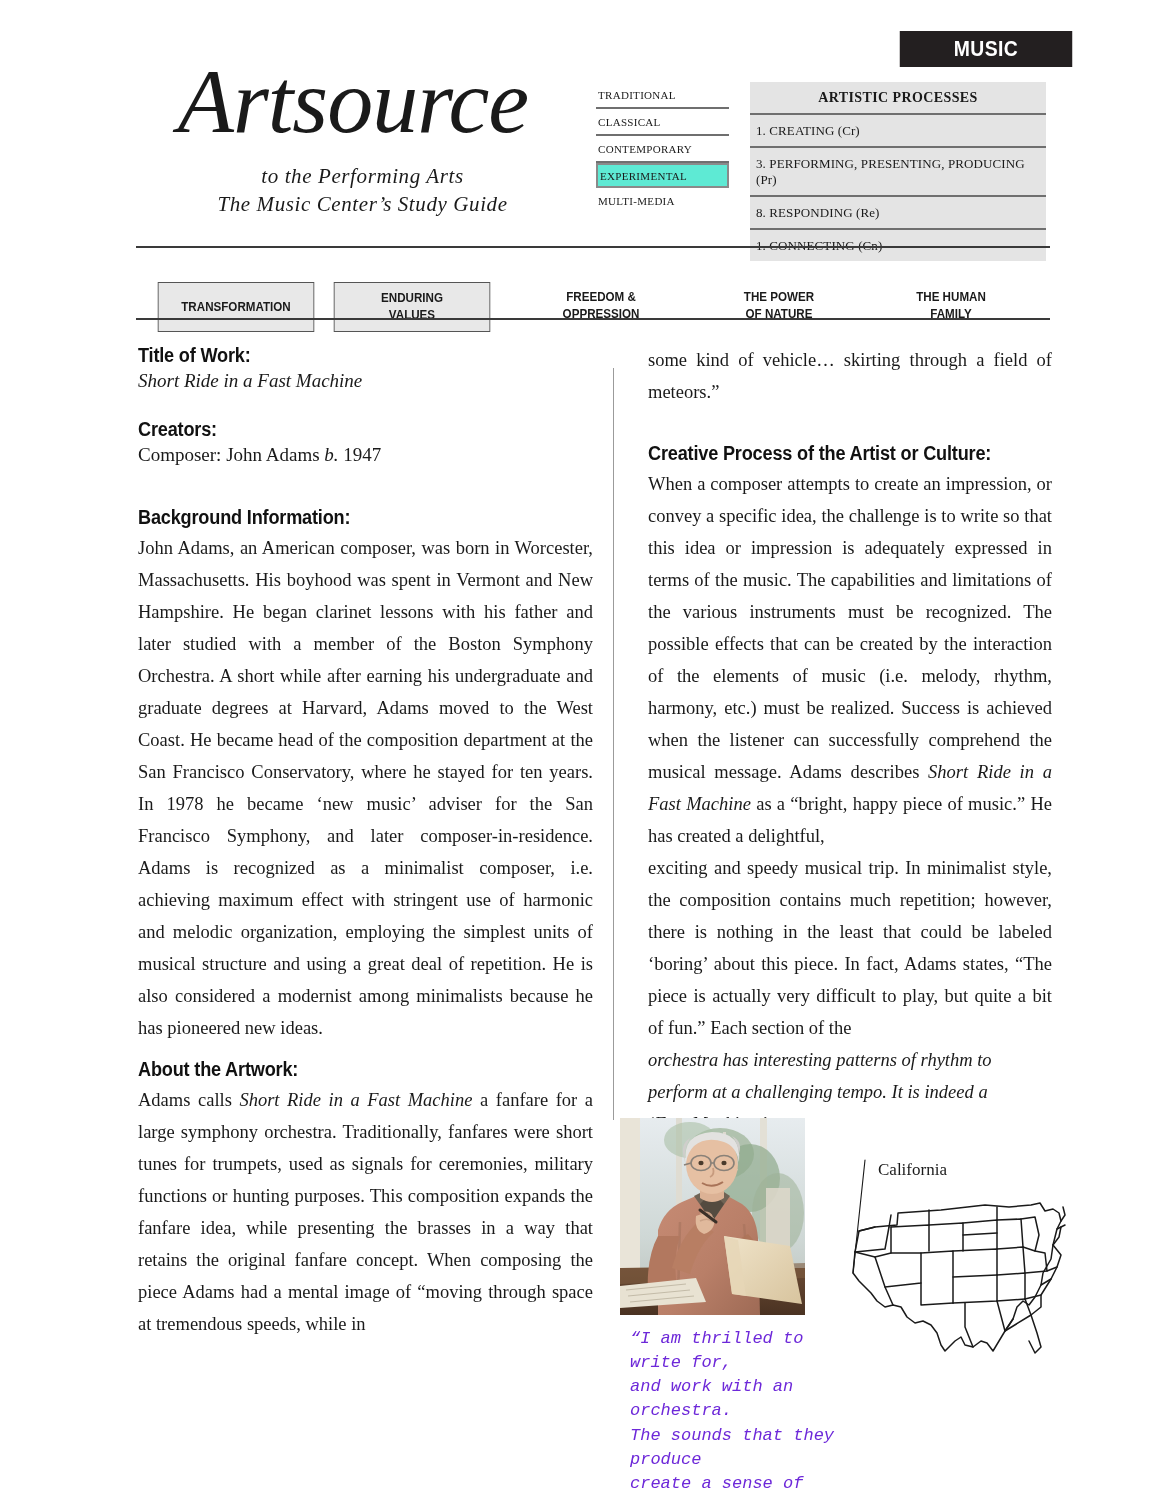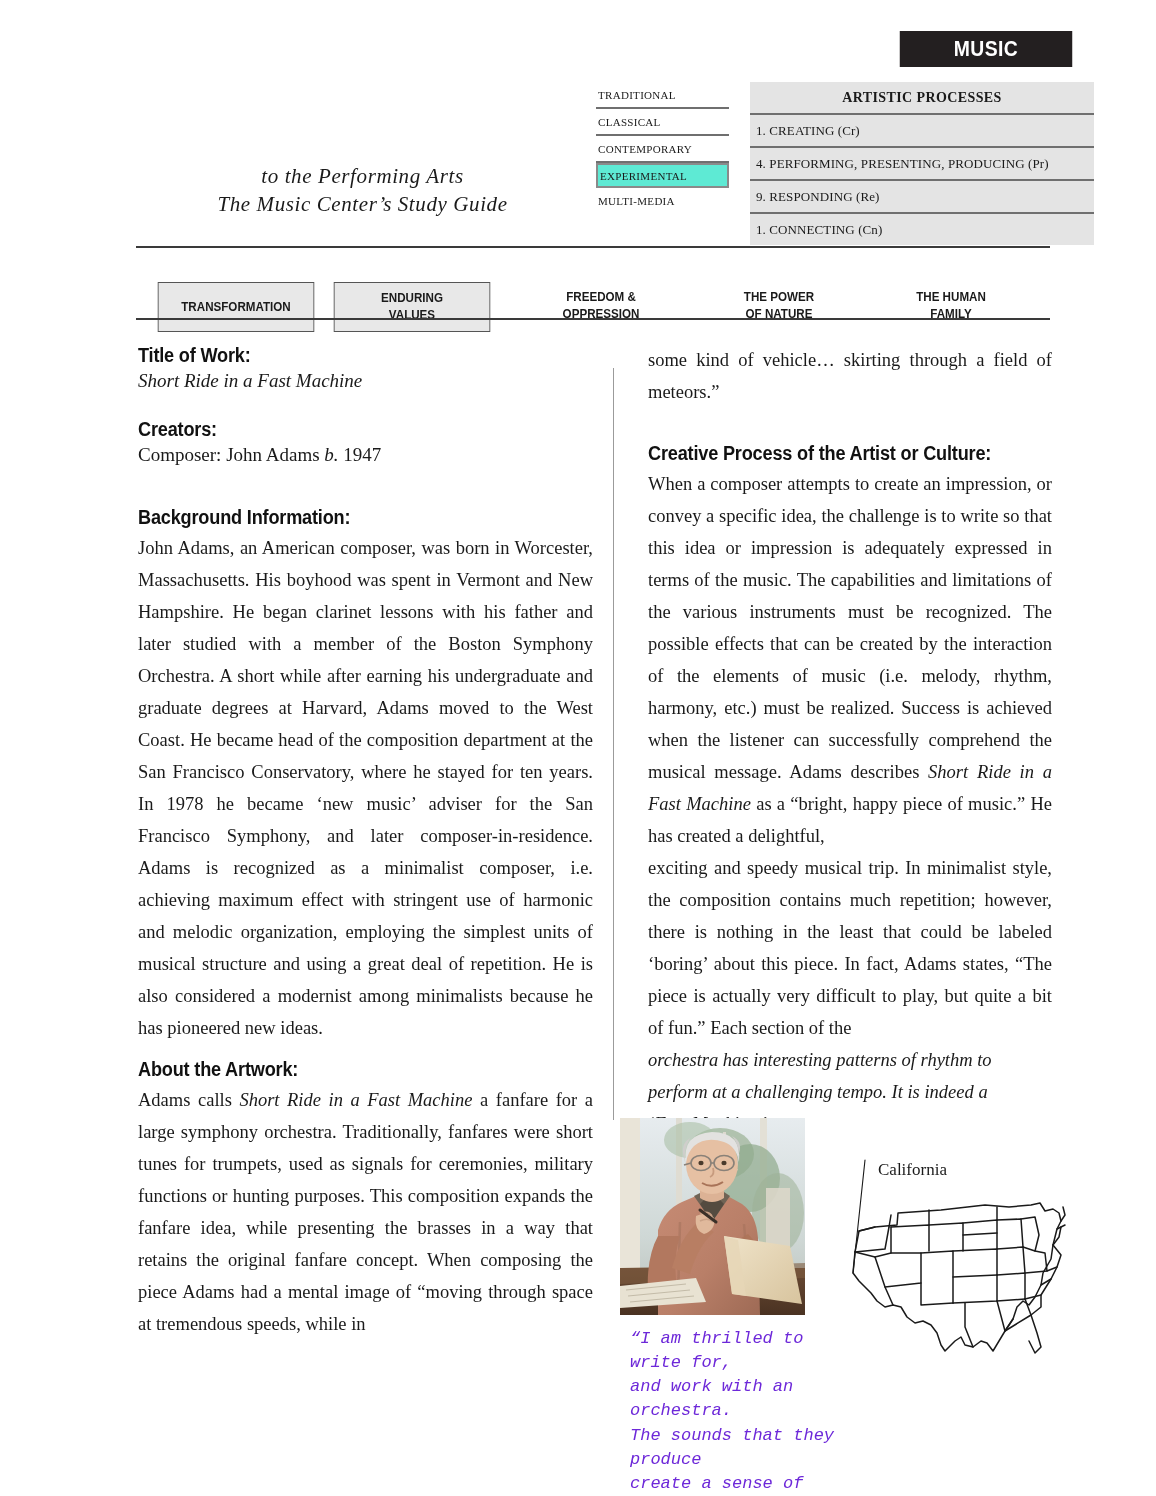--- a/index.html
+++ b/index.html
@@ -48,21 +48,21 @@
   }
   .genre:last-child{border-bottom:none;}
   .genre.sel{
     background:#5eead4;
     border:2px solid #8a8a8a;
     padding:5px 2px 4px 2px;
   }
 
   
   .ap{
-    position:absolute;left:750px;top:82px;width:344px;
+    position:absolute;left:750px;top:82px;width:296px;
     background:#e4e4e4;
   }
   .ap-head{
     text-align:center;font-weight:bold;font-size:14px;
     letter-spacing:.4px;padding:8px 4px 7px 4px;
     border-bottom:2px solid #6f6f6f;
   }
   .ap-row{
     font-size:13px;padding:8px 6px 7px 6px;
     border-bottom:2px solid #6f6f6f;letter-spacing:.1px;
@@ -154,38 +154,39 @@
 </style>
 </head>
 <body>
 
 <div class="page">
 
   <div class="music-banner">
     <span>MUSIC</span>
   </div>
 
+  <div class="logo">Artsource</div>
   <div class="tagline">
     <div>to the Performing Arts</div>
     <div>The Music Center’s Study Guide</div>
   </div>
 
   <div class="genres">
     <div class="genre">TRADITIONAL</div>
     <div class="genre">CLASSICAL</div>
     <div class="genre">CONTEMPORARY</div>
     <div class="genre sel">EXPERIMENTAL</div>
     <div class="genre">MULTI-MEDIA</div>
   </div>
 
   <div class="ap">
     <div class="ap-head">ARTISTIC PROCESSES</div>
     <div class="ap-row">1. CREATING (Cr)</div>
-    <div class="ap-row">4. PERFORMING, PRESENTING, PRODUCING (Pr)</div>
-    <div class="ap-row">9. RESPONDING (Re)</div>
+    <div class="ap-row">3. PERFORMING, PRESENTING, PRODUCING (Pr)</div>
+    <div class="ap-row">8. RESPONDING (Re)</div>
     <div class="ap-row">1. CONNECTING (Cn)</div>
   </div>
 
   <div class="hr-top"></div>
   <div class="themes">
     <div class="theme box t0">
       <span><span>TRANSFORMATION</span></span>
     </div>
     <div class="theme box t1">
       <span>

